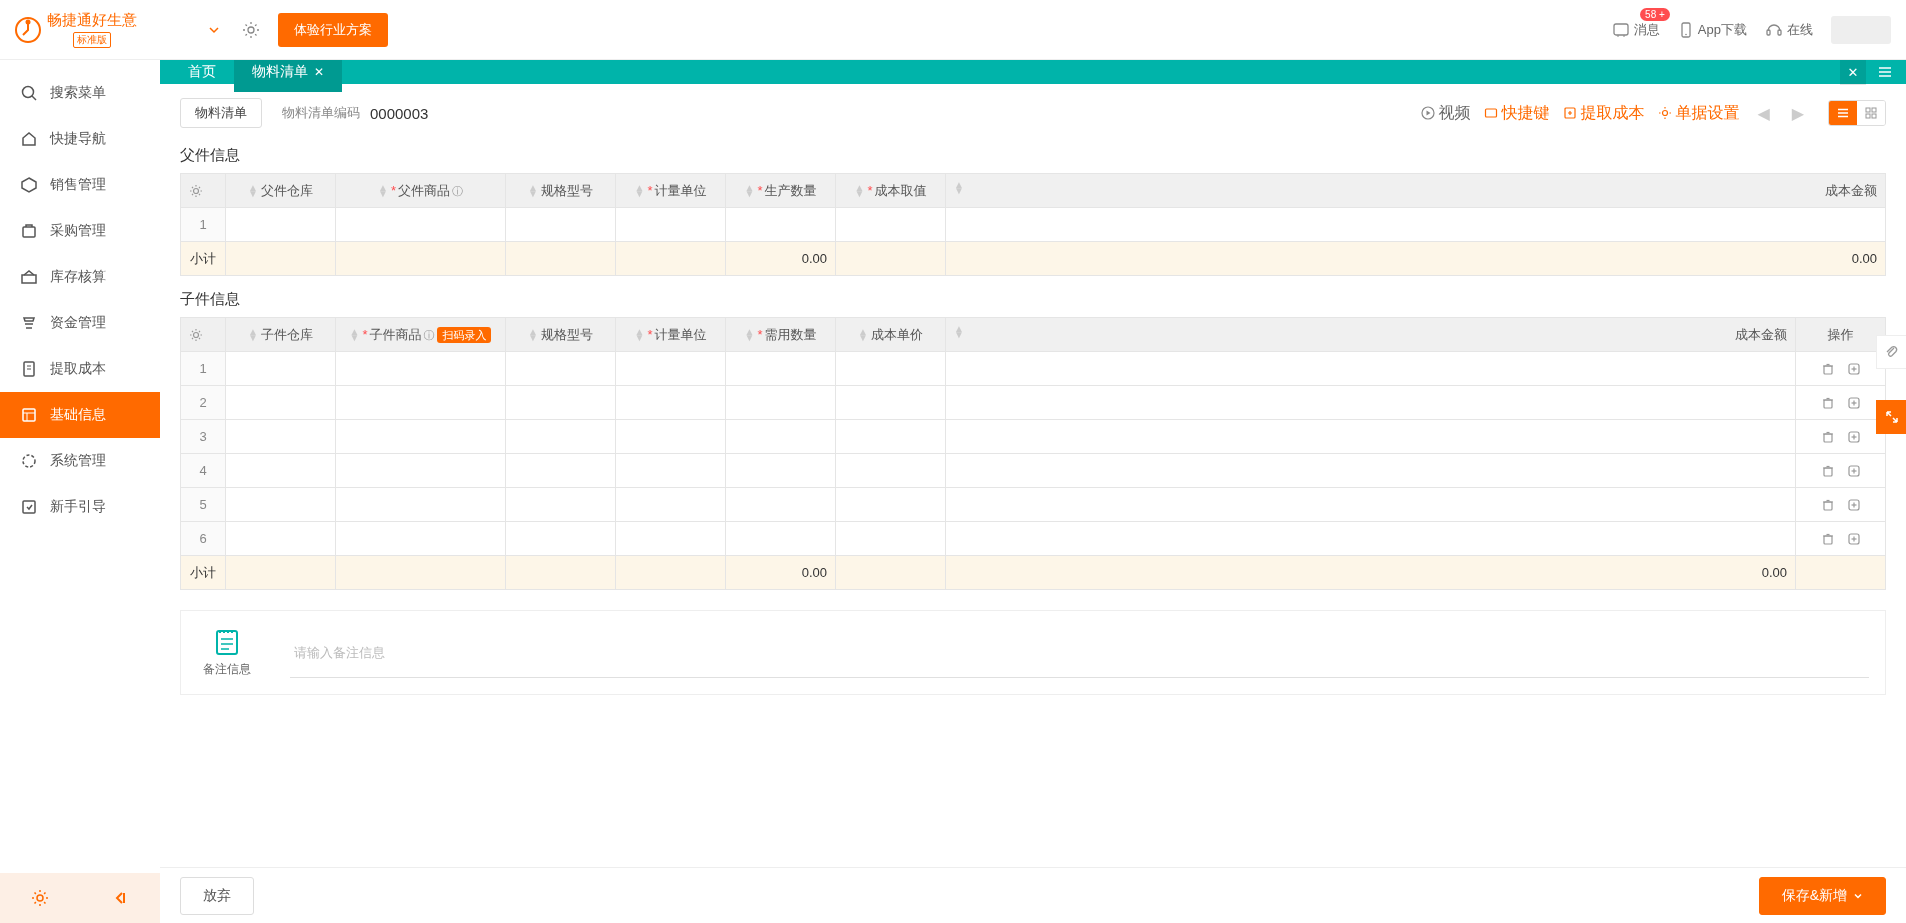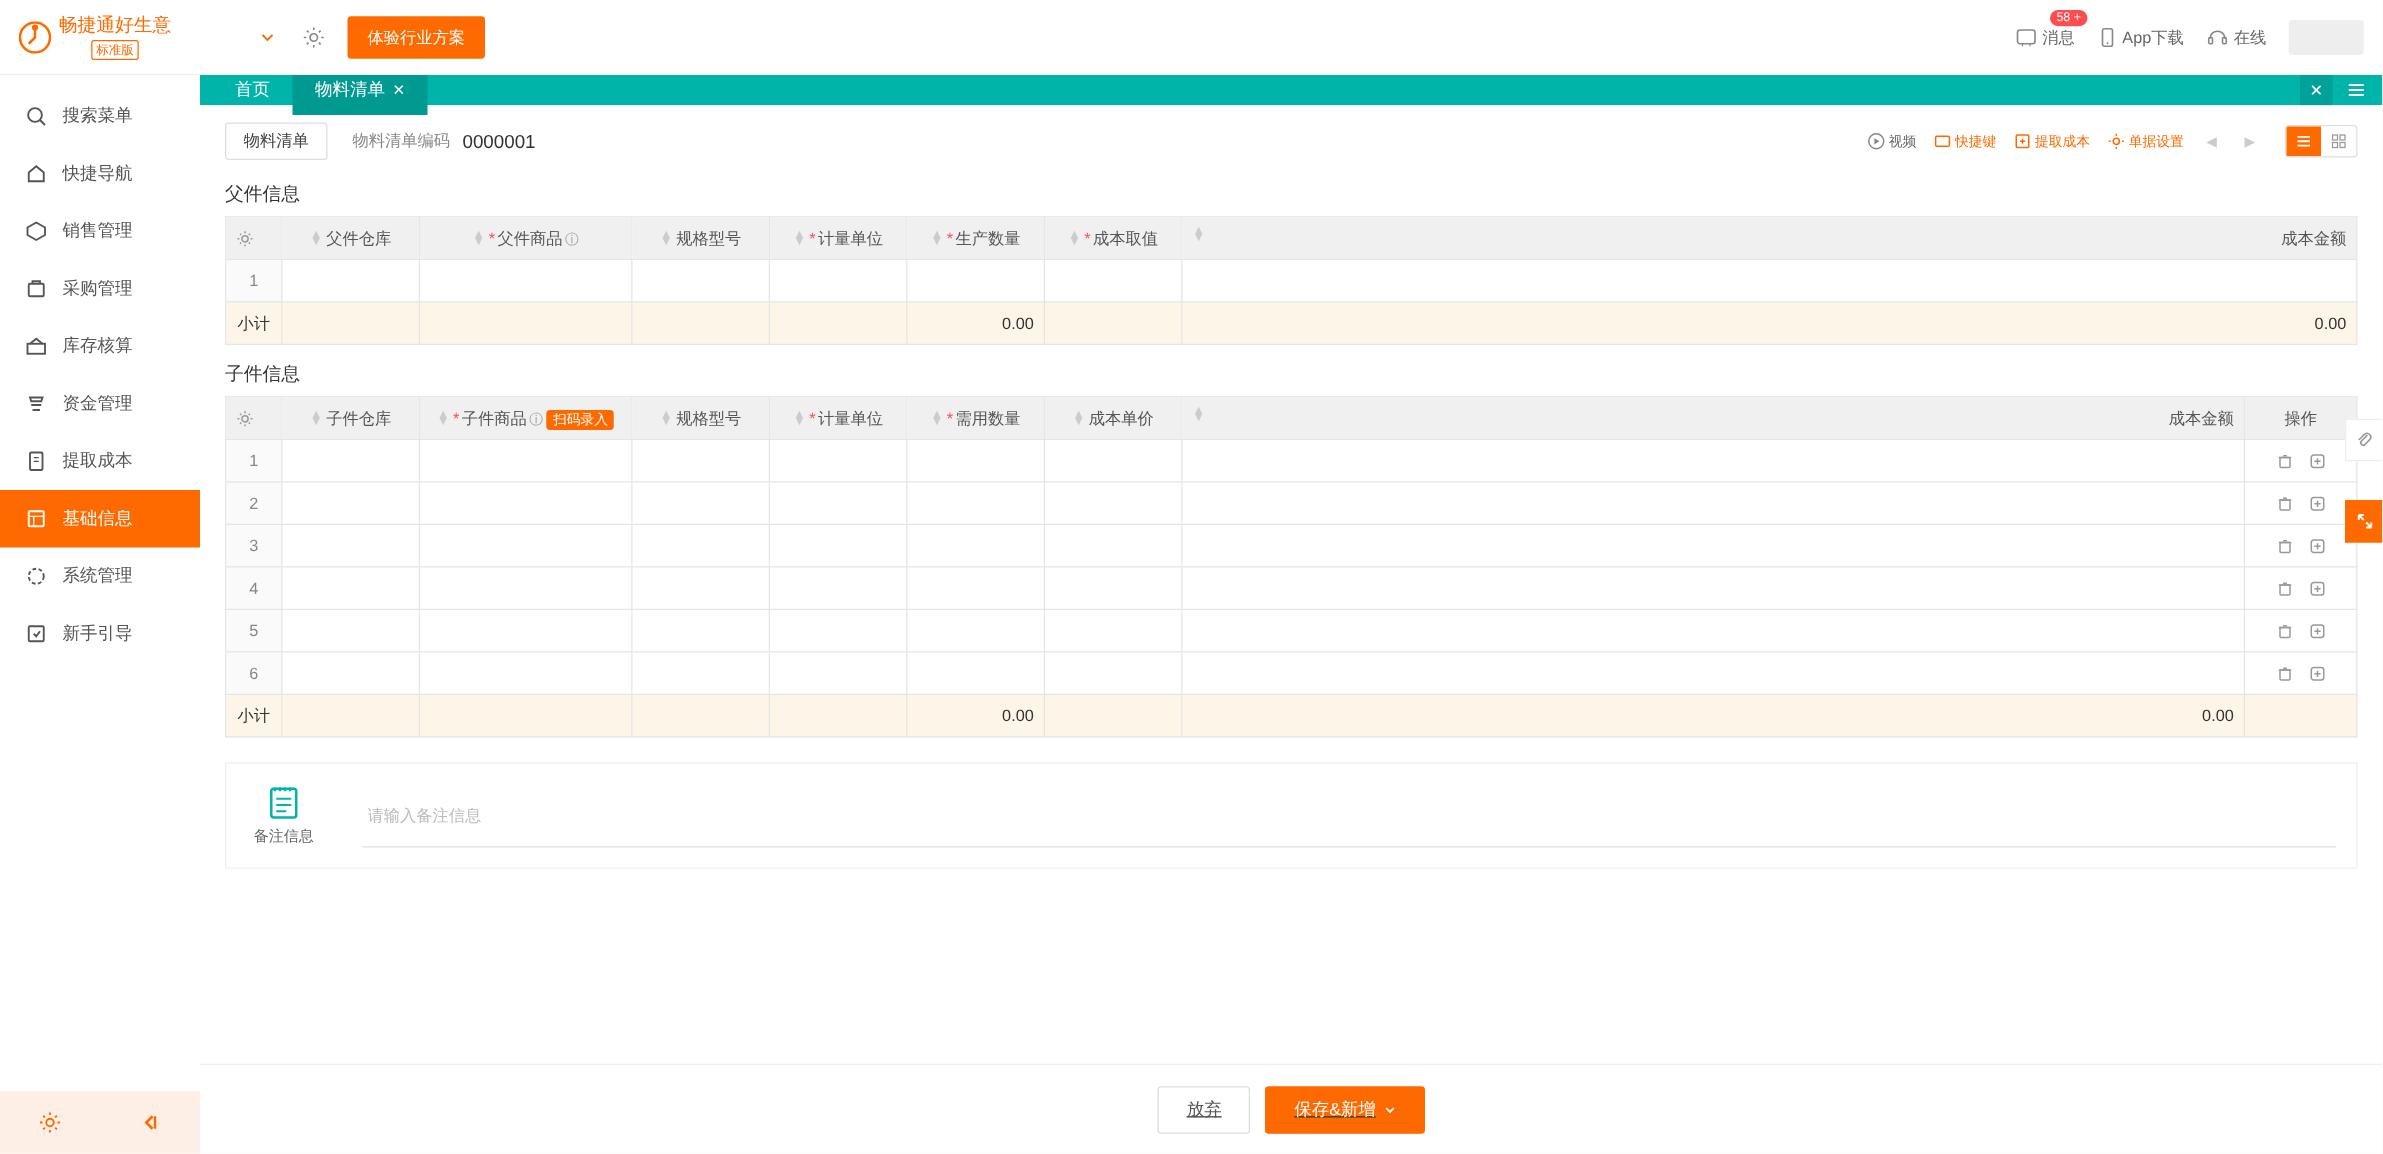--- a/index.html
+++ b/index.html
@@ -38,21 +38,21 @@
 .close-x { font-size: 12px; cursor: pointer; }
 .tabbar-right { margin-left: auto; display: flex; align-items: center; padding-right: 8px; gap: 6px; }
 .tb-btn { width: 26px; height: 26px; display: flex; align-items: center; justify-content: center; color: #fff; cursor: pointer; }
 .tb-btn.close-tab { background: rgba(0,0,0,0.1); }
 
 
 .content-header { padding: 14px 20px 10px; display: flex; align-items: center; }
 .form-tab { background: #fff; border: 1px solid #ddd; border-radius: 3px; padding: 5px 14px; font-size: 13px; color: #444; }
 .code-label { margin-left: 20px; color: #888; font-size: 13px; }
 .code-val { margin-left: 10px; font-size: 15px; color: #333; }
-.ch-right { margin-left: auto; display: flex; align-items: center; gap: 14px; color: #666; font-size: 11px; }
+.ch-right { margin-left: auto; display: flex; align-items: center; gap: 14px; color: #666; font-size: 16px; }
 .ch-link { display: flex; align-items: center; gap: 3px; cursor: pointer; }
 .ch-link.orange { color: #ff6a00; }
 .view-toggle { display: flex; border: 1px solid #ddd; border-radius: 3px; overflow: hidden; margin-left: 6px; }
 .vt-btn { width: 28px; height: 24px; display: flex; align-items: center; justify-content: center; cursor: pointer; background: #fff; color: #999; }
 .vt-btn.active { background: #ff6a00; color: #fff; }
 .nav-arrow { color: #ccc; padding: 0 4px; cursor: pointer; }
 
 
 .section { padding: 0 20px; }
 .section-title { font-size: 15px; color: #333; margin: 8px 0; }
@@ -74,21 +74,21 @@
 
 
 .remark-box { margin: 20px; background: #fff; border: 1px solid #eee; display: flex; padding: 16px; }
 .remark-left { display: flex; flex-direction: column; align-items: center; width: 60px; margin-right: 33px; }
 .remark-icon { color: #00b4aa; font-size: 28px; }
 .remark-label { font-size: 12px; color: #666; margin-top: 4px; }
 .remark-input { flex: 1; border: none; border-bottom: 1px solid #e0e0e0; padding: 10px 4px; font-size: 13px; outline: none; color: #333; }
 .remark-input::placeholder { color: #bbb; }
 
 
-.footer-bar { height: 72px; border-top: 1px solid #eee; display: flex; align-items: center; justify-content: center; padding: 0 20px; gap: 12px; background: #fff; margin-top: auto; text-decoration: underline; }
+.footer-bar { height: 56px; border-top: 1px solid #eee; display: flex; align-items: center; justify-content: space-between; padding: 0 20px; gap: 12px; background: #fff; margin-top: auto; }
 .btn { padding: 9px 22px; border-radius: 3px; font-size: 14px; cursor: pointer; border: 1px solid #ddd; background: #fff; color: #555; }
 .btn.primary { background: #ff6a00; border-color: #ff6a00; color: #fff; display: flex; align-items: center; gap: 6px; }
 
 
 .side-widget { position: absolute; right: 0; background: #fff; border: 1px solid #eee; width: 30px; height: 34px; display: flex; align-items: center; justify-content: center; cursor: pointer; color: #999; border-right: none; }
 .side-widget.attach { top: 275px; }
 .side-widget.expand { top: 340px; background: #ff6a00; color: #fff; border-color: #ff6a00; }
 
 .content-scroll { flex: 1; overflow-y: auto; display: flex; flex-direction: column; }
 
@@ -283,21 +283,21 @@
             </svg>
         </span>
       </div>
     </div>
 
     <div class="content-scroll">
 
       <div class="content-header">
         <span class="form-tab">物料清单</span>
         <span class="code-label">物料清单编码</span>
-        <span class="code-val">0000001</span>
+        <span class="code-val">0000003</span>
         <div class="ch-right">
           <span class="ch-link">
             <svg width="14" height="14" viewBox="0 0 14 14">
                 <circle cx="7" cy="7" r="6" fill="none" stroke="#888" stroke-width="1.2"></circle>
                 <path d="M5.5 4.5L9.5 7L5.5 9.5z" fill="#888"></path>
               </svg>
             <span>视频</span>
           </span>
           <span class="ch-link orange">
             <svg width="14" height="14" viewBox="0 0 14 14">

